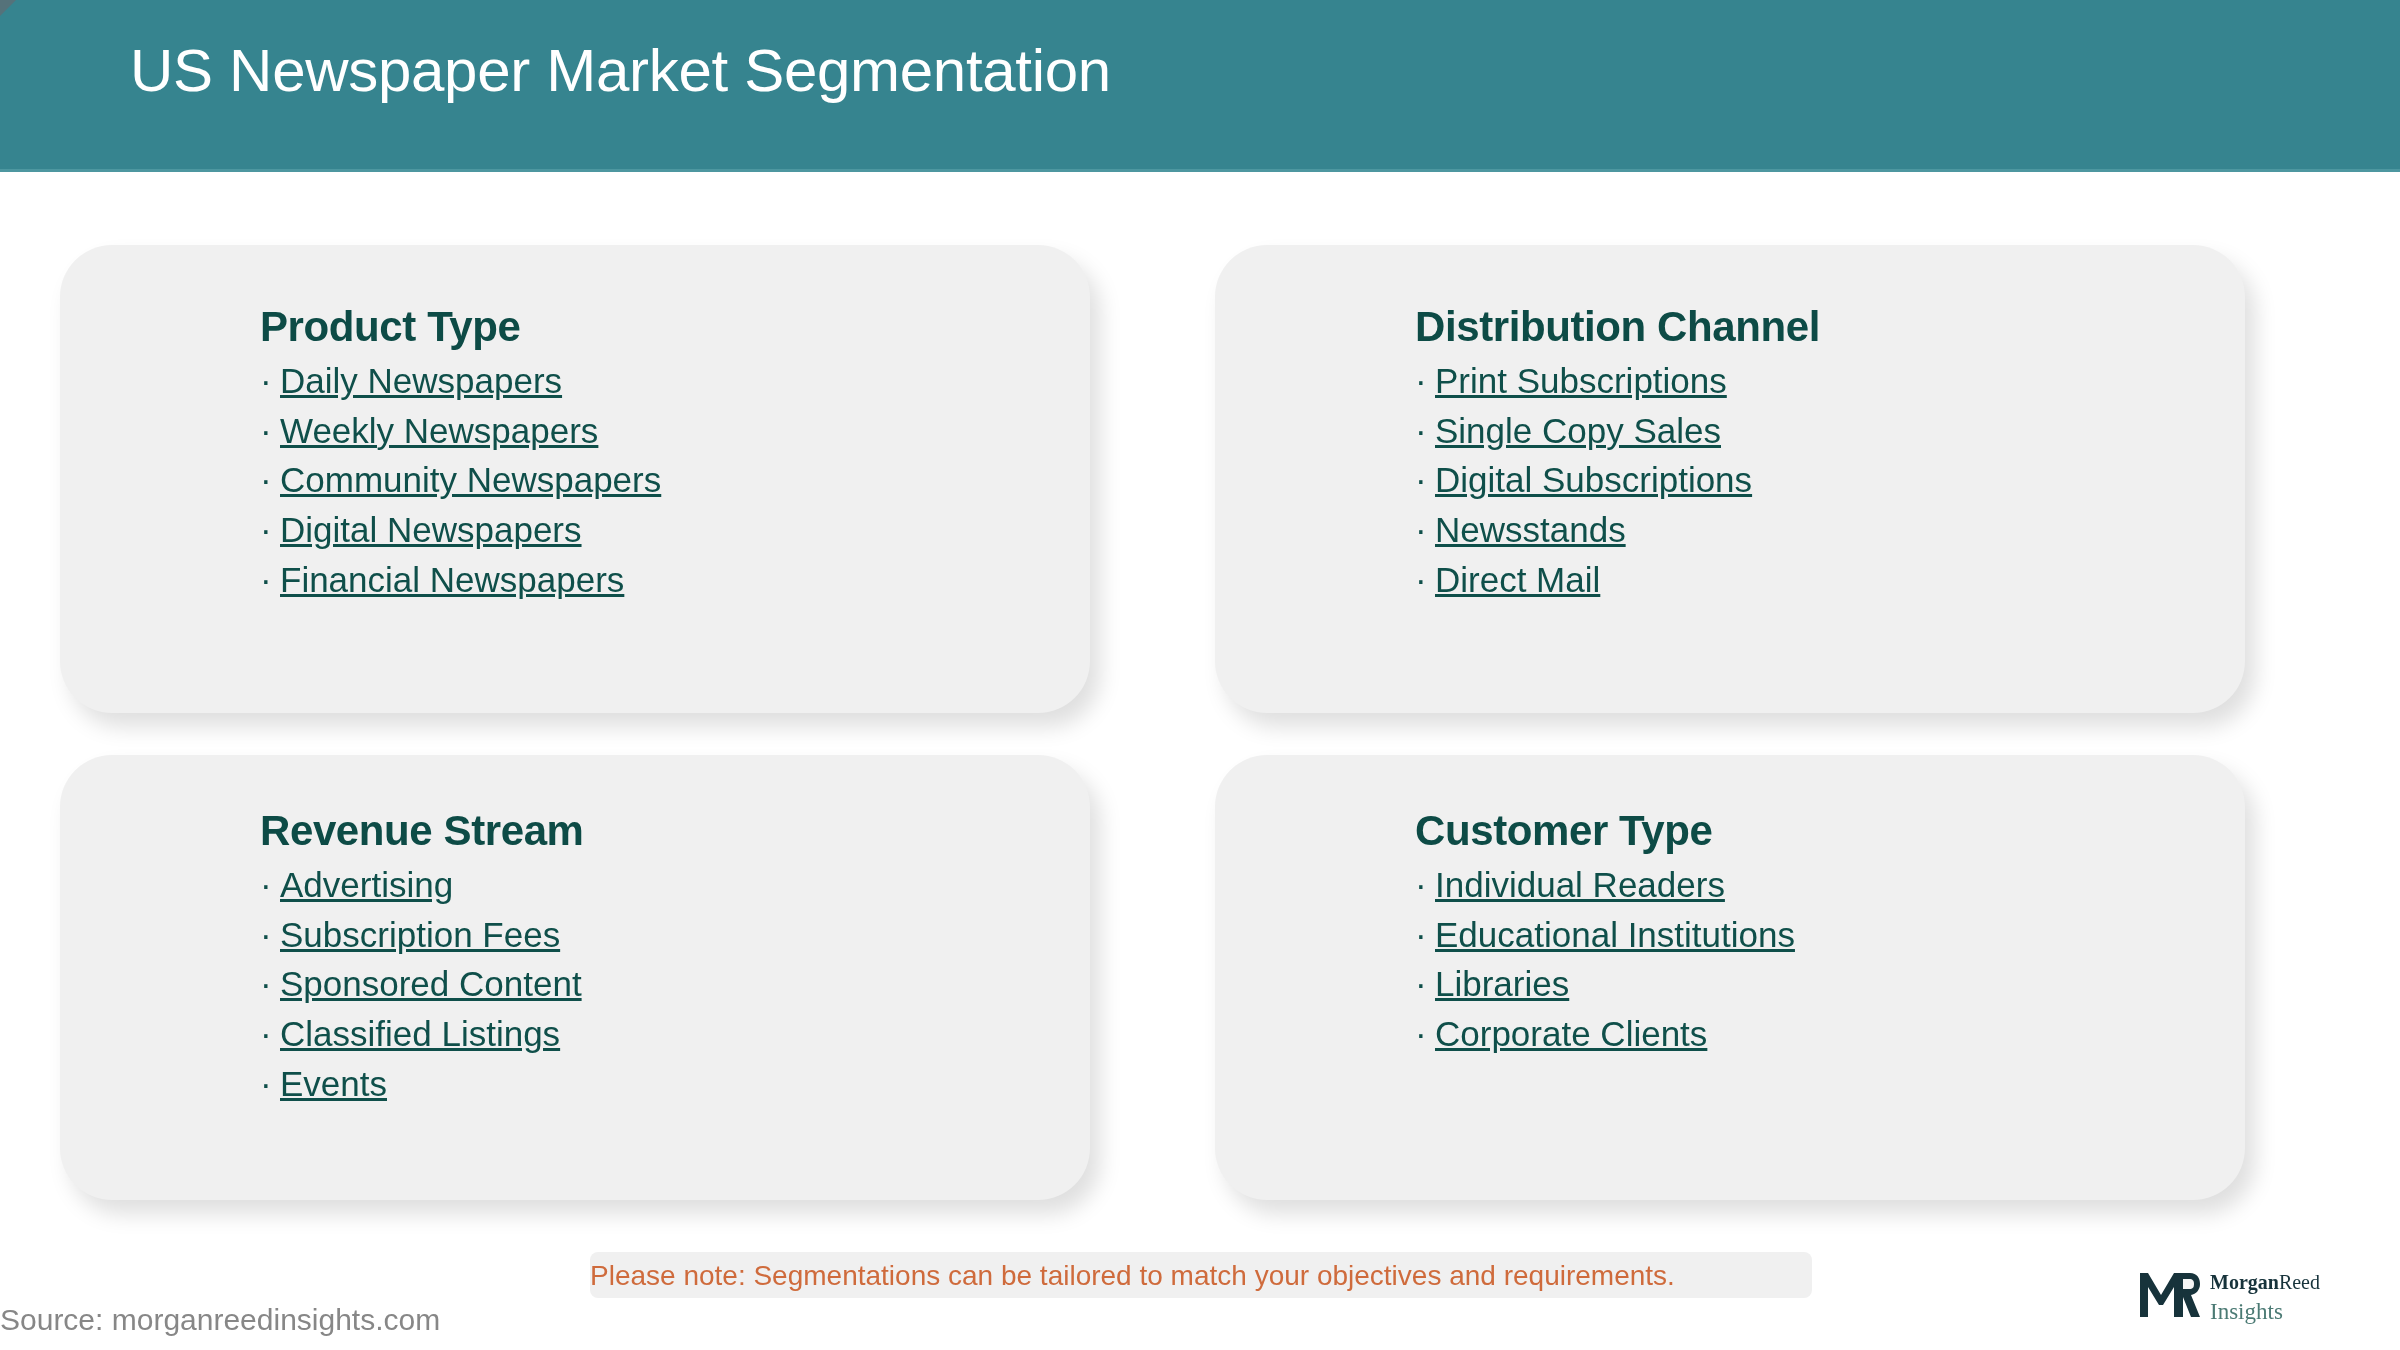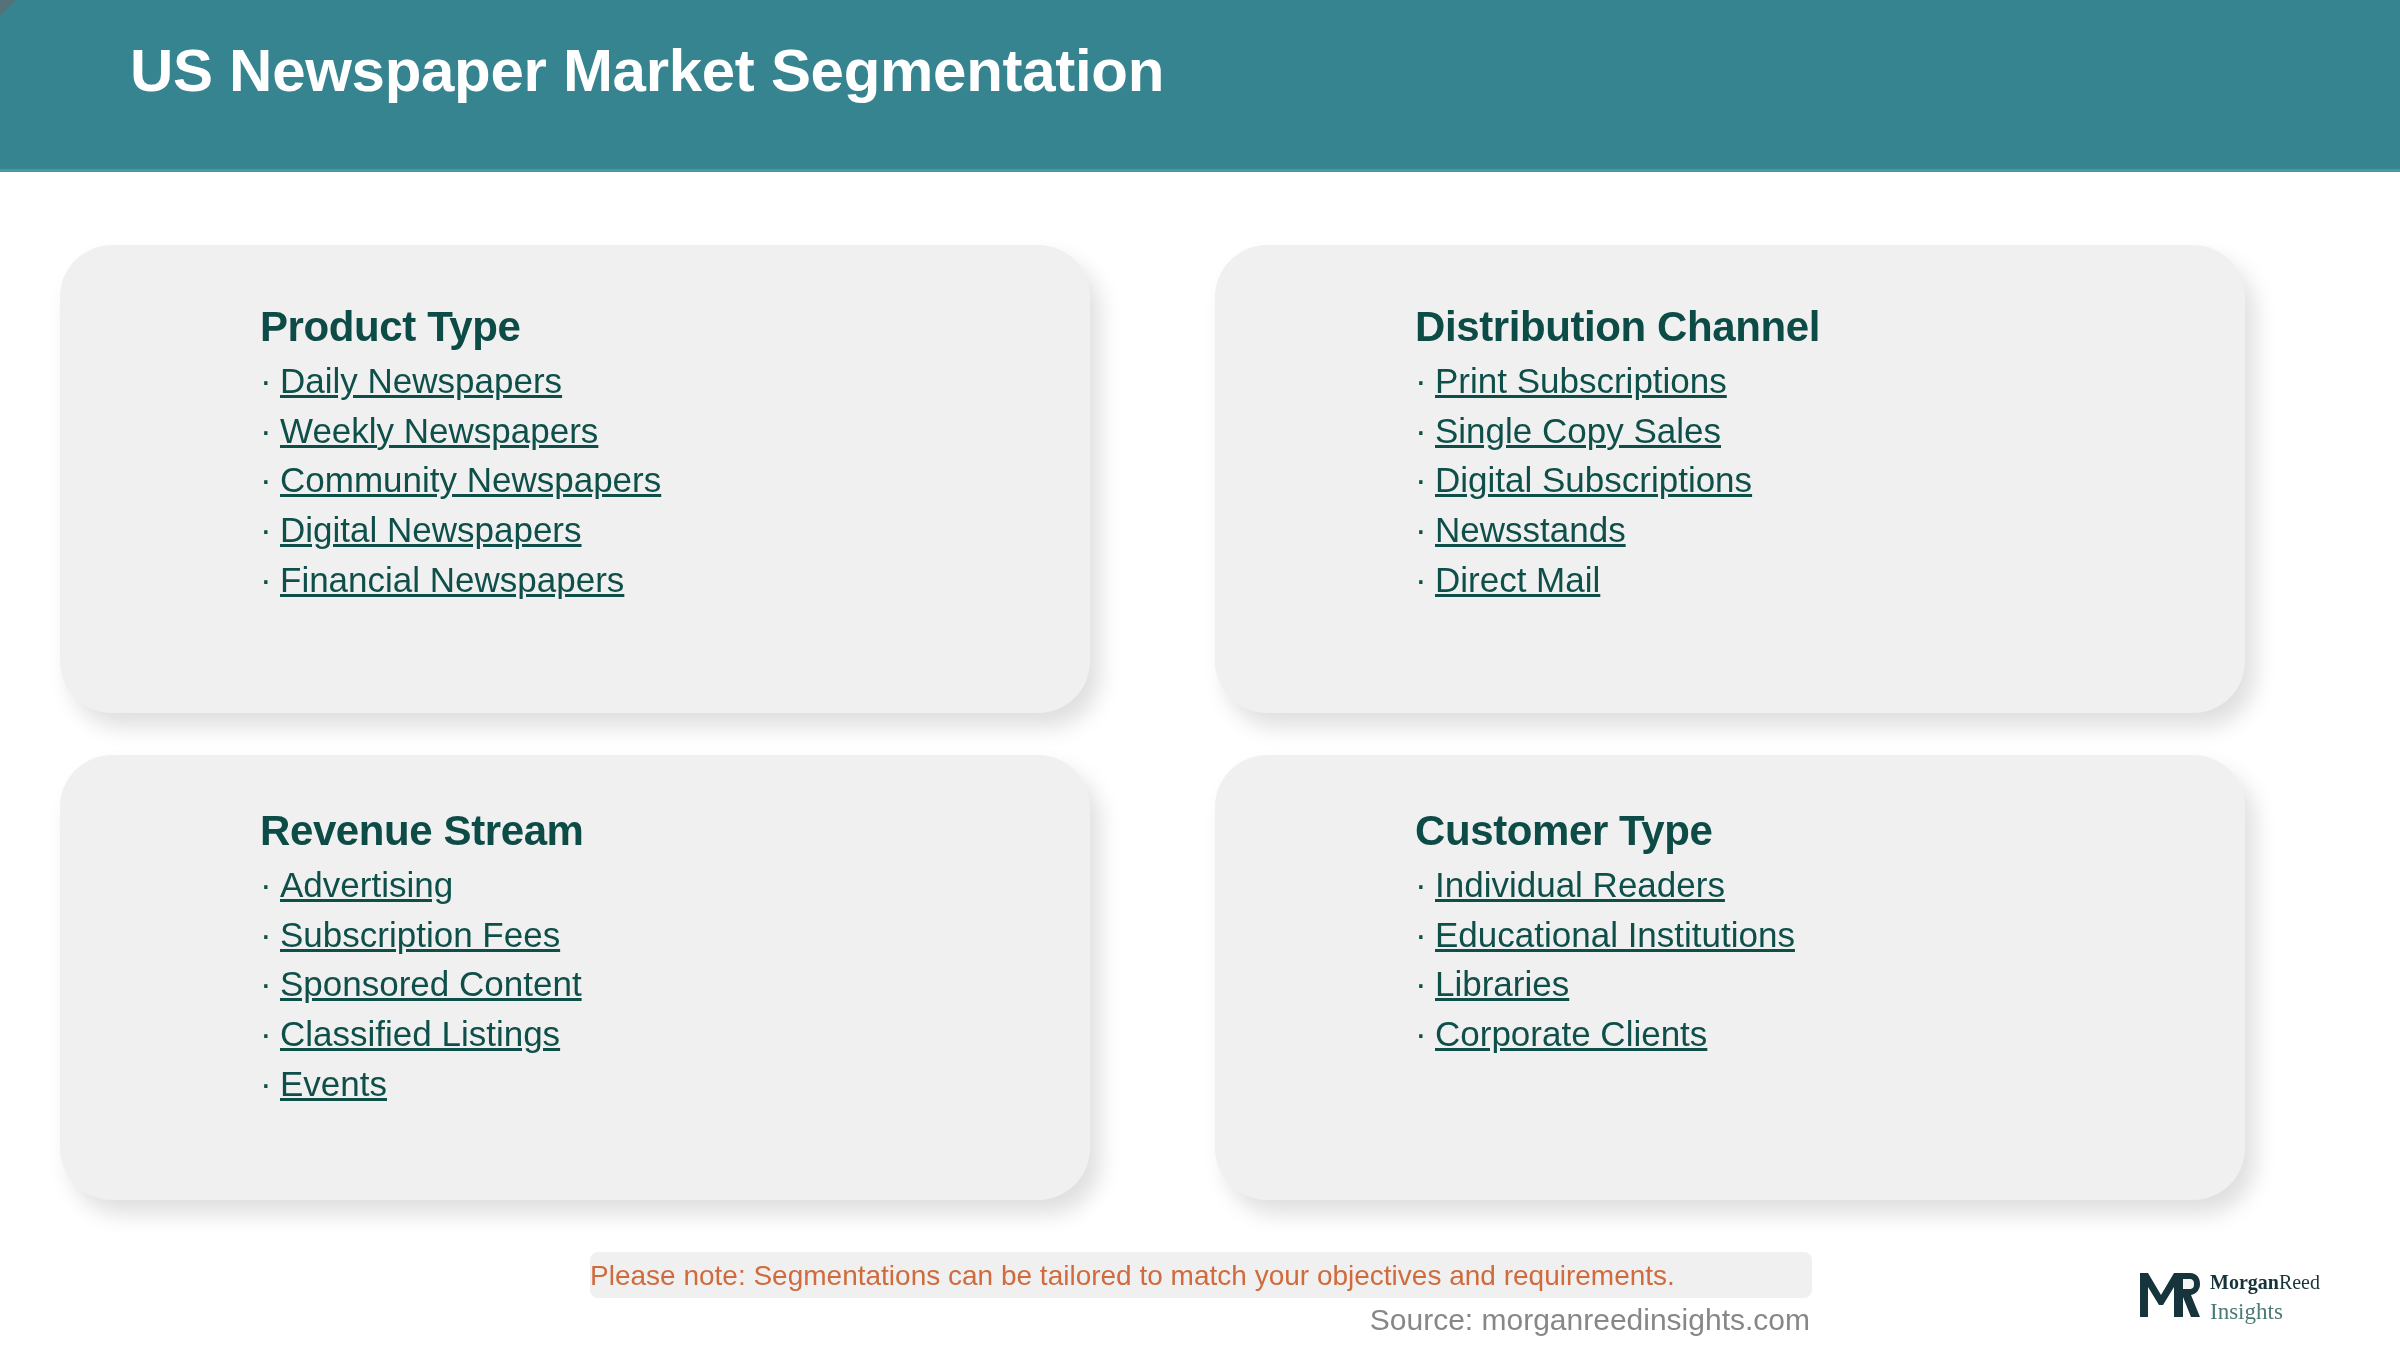--- a/index.html
+++ b/index.html
@@ -31,21 +31,21 @@
     width: 0; height: 0;
     border-left: 16px solid #5a6f77;
     border-bottom: 16px solid transparent;
     opacity: .85;
   }
   .header-title {
     position: absolute;
     left: 130px;
     top: 36px;
     font-size: 60px;
-    font-weight: bold;
+    font-weight: normal;
     color: #ffffff;
     letter-spacing: -0.3px;
     line-height: 1.15;
     white-space: nowrap;
   }
 
   
   .card {
     position: absolute;
     background: #f0f0f0;
@@ -112,21 +112,21 @@
     text-align: left;
     font-size: 28px;
     color: #cf6b3c;
     white-space: nowrap;
   }
   .source-text {
     position: absolute;
     left: 0;
     top: 1303px;
     width: 1810px;
-    text-align: right;
+    text-align: left;
     font-size: 30px;
     color: #878787;
     white-space: nowrap;
   }
 
   
   .logo {
     position: absolute;
     left: 2138px;
     top: 1267px;

